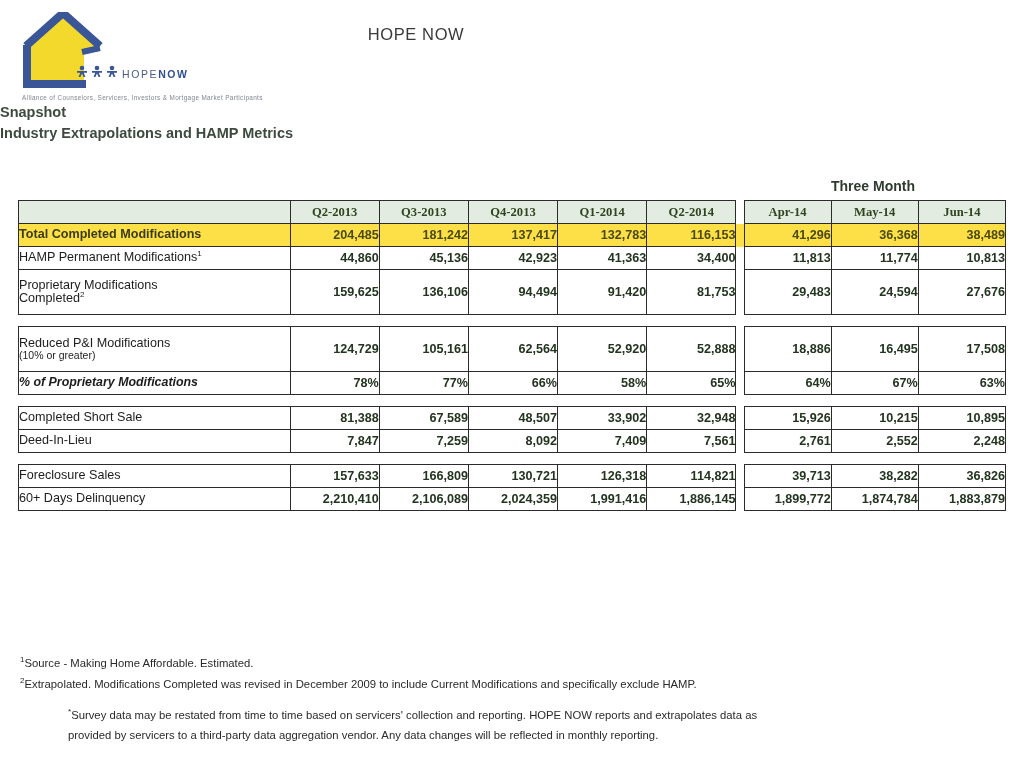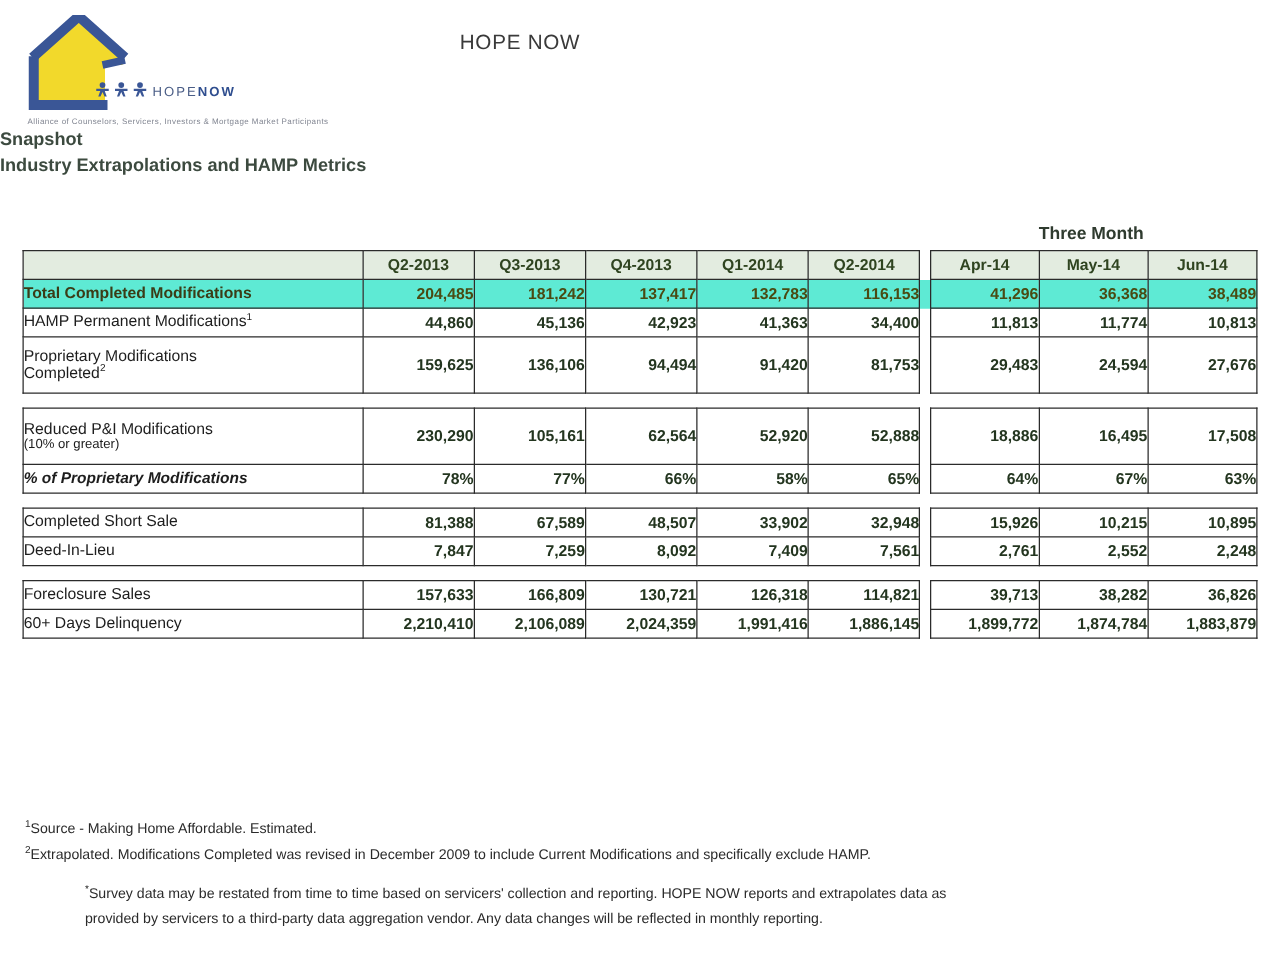--- a/index.html
+++ b/index.html
@@ -150,28 +150,29 @@
   
   td.hdr-band {
     background: #e3ece0;
     height: 74px;
     vertical-align: bottom;
     text-align: center;
     font-weight: bold;
     color: #2f4420;
     font-size: 12.6px;
     padding-bottom: 4px;
+    font-family: Liberation Serif, serif;
   }
   td.hdr-blank {
     background: #e3ece0;
   }
 
   
   tr.total-row td {
-    background: #5eead4;
+    background: #fde047;
   }
   tr.total-row td.label {
     font-weight: bold;
     color: #3b3c17;
   }
   tr.total-row td.num {
     color: #4a4a12;
     font-weight: bold;
   }
 
@@ -318,21 +319,21 @@
           <td class="num">24,594</td>
           <td class="num">27,676</td>
         </tr>
         <tr class="gap-row">
           <td colspan="10"></td>
         </tr>
         <tr>
           <td class="label" style="height:44px;">
             <div class="two-line-cell"><span>Reduced P&amp;I Modifications</span><div class="sub-small"><span>(10% or greater)</span></div></div>
           </td>
-          <td class="num">230,290</td>
+          <td class="num">124,729</td>
           <td class="num">105,161</td>
           <td class="num">62,564</td>
           <td class="num">52,920</td>
           <td class="num">52,888</td>
           <td class="spacer-col"></td>
           <td class="num">18,886</td>
           <td class="num">16,495</td>
           <td class="num">17,508</td>
         </tr>
         <tr>

